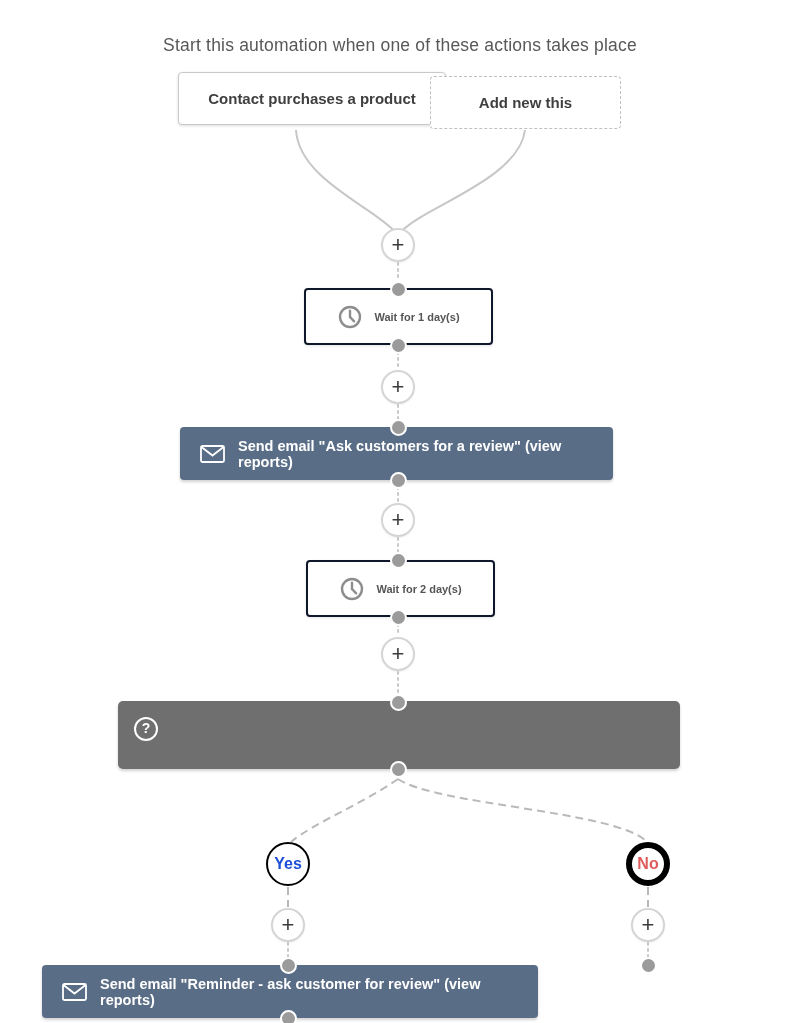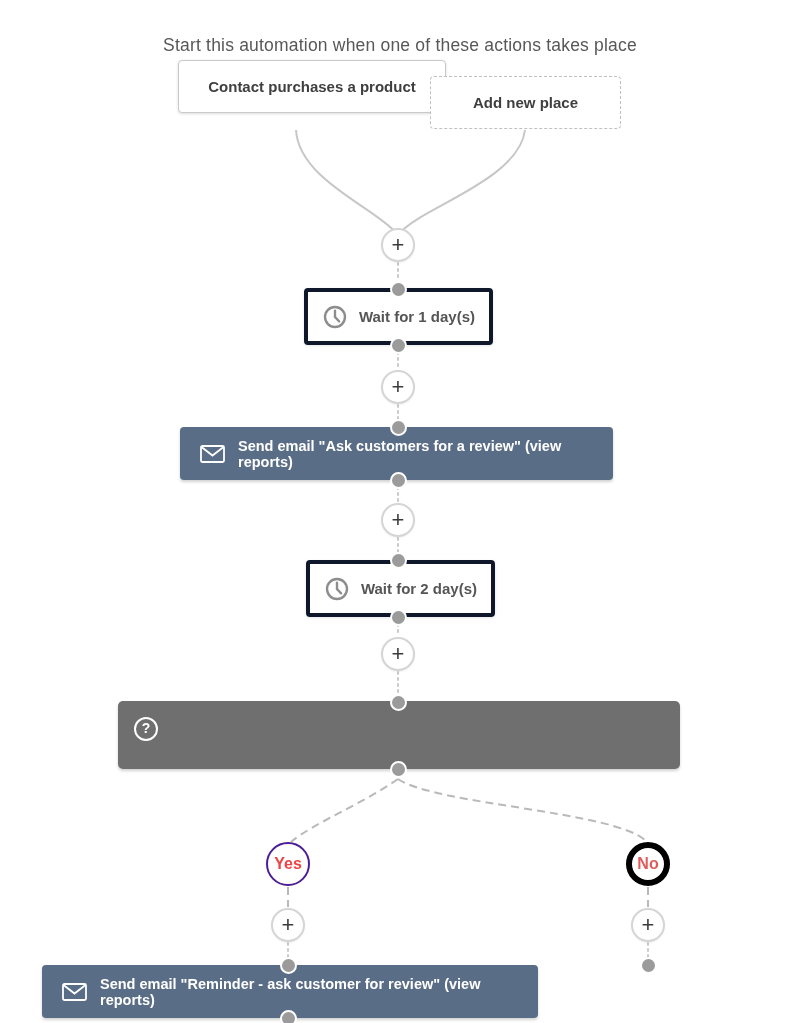--- a/index.html
+++ b/index.html
@@ -17,22 +17,22 @@
   .node{position:absolute;box-sizing:border-box;display:flex;align-items:center;border-radius:4px;}
 
   .trigger{
     background:#ffffff;border:1px solid #c9c9c9;justify-content:center;
     font-size:15px;font-weight:bold;color:#3f3f3f;
     box-shadow:0 1px 3px rgba(0,0,0,.14);cursor:pointer;
   }
   .trigger.dashed{border:1px dashed #c0c0c0;box-shadow:none;}
 
   .wait{
-    background:#ffffff;border:4px solid #0f172a;justify-content:center;
-    font-size:15px;font-weight:bold;color:#555555;
+    background:#ffffff;border:2px solid #0f172a;justify-content:center;
+    font-size:11px;font-weight:bold;color:#555555;
     box-shadow:0 1px 3px rgba(0,0,0,.10);cursor:pointer;
   }
   .wait .clock{margin-right:11px;display:flex;}
 
   .action-email{
     background:#5a6d87;color:#ffffff;font-size:14.5px;font-weight:bold;
     padding-left:20px;box-shadow:0 2px 3px rgba(0,0,0,.18);cursor:pointer;
   }
   .action-email .env{margin-right:13px;display:flex;flex:none;}
 
@@ -65,21 +65,21 @@
     position:absolute;width:13px;height:13px;border-radius:50%;
     background:#9b9b9b;border:2px solid #ffffff;box-sizing:content-box;
     margin:-2px 0 0 -2px;
   }
 
   .branch-circle{
     position:absolute;width:44px;height:44px;border-radius:50%;background:#ffffff;
     box-sizing:border-box;display:flex;align-items:center;justify-content:center;
     font-size:16px;font-weight:bold;
   }
-  .branch-yes{border:2px solid #4c1d95;color:#ef4444;}
+  .branch-yes{border:2px solid #000000;color:#1d4ed8;}
   .branch-no{border:6px solid #000000;color:#e05c5c;}
 </style>
 </head>
 <body>
 
 <div class="canvas">
 
   <svg class="wires" width="800" height="1023">
 
     <path d="M296,118 C299,168 376,196 396,221" fill="none" stroke="#c7c7c7" stroke-width="2"></path>
@@ -101,25 +101,25 @@
     <g stroke="#b9b9b9" stroke-width="2" fill="none" stroke-dasharray="8,5">
       <path d="M398,767 C362,792 312,812 291,830"></path>
       <path d="M398,767 C436,793 615,799 646,829"></path>
       <line x1="288" y1="875" x2="288" y2="895"></line>
       <line x1="648" y1="875" x2="648" y2="895"></line>
     </g>
   </svg>
 
   <div class="page-title">Start this automation when one of these actions takes place</div>
 
-  <div class="node trigger" style="left:178px;top:48px;width:268px;height:53px;">
+  <div class="node trigger" style="left:178px;top:60px;width:268px;height:53px;">
     <span>Contact purchases a product</span>
   </div>
   <div class="node trigger dashed" style="left:430px;top:64px;width:191px;height:53px;">
-    <span>Add new place</span>
+    <span>Add new this</span>
   </div>
 
   <div class="plus" style="left:381px;top:216px;">
       <span>+</span>
     </div>
   <div class="plus" style="left:381px;top:358px;">
       <span>+</span>
     </div>
   <div class="plus" style="left:381px;top:491px;">
       <span>+</span>

